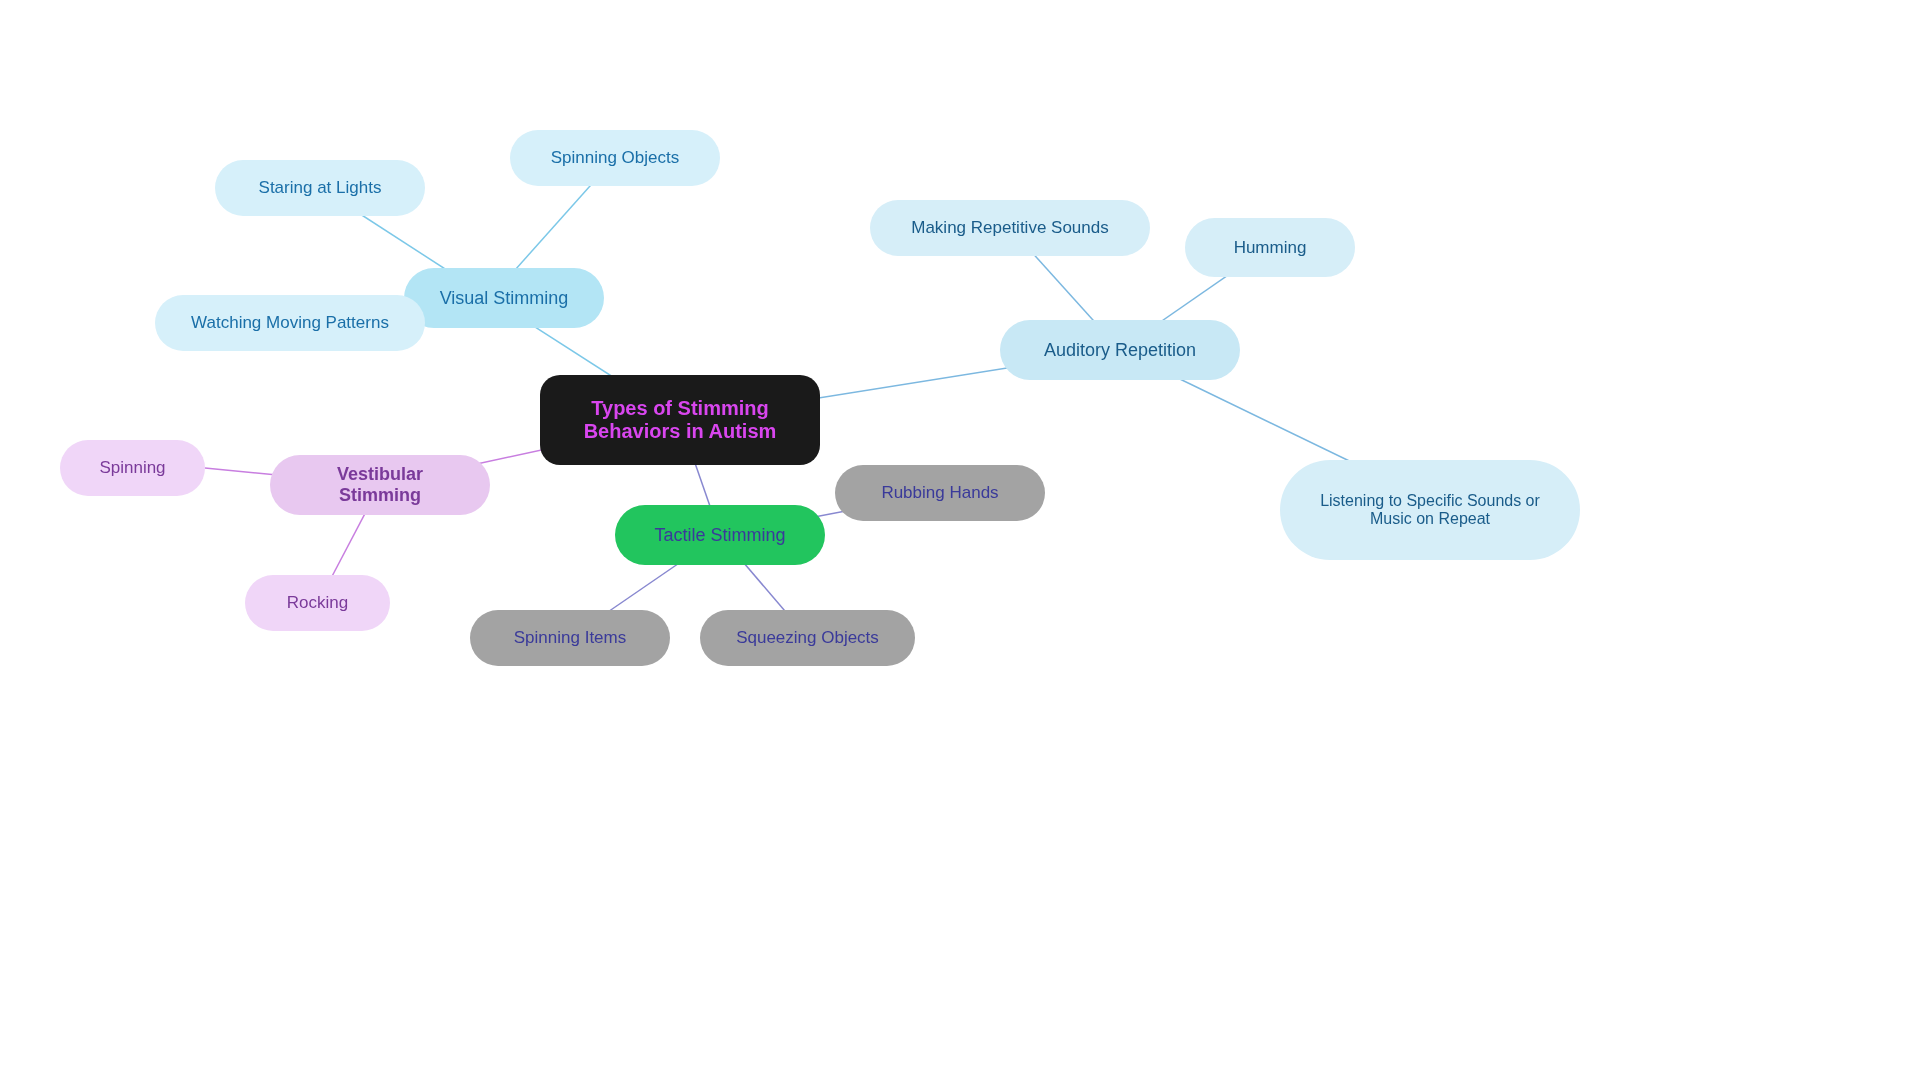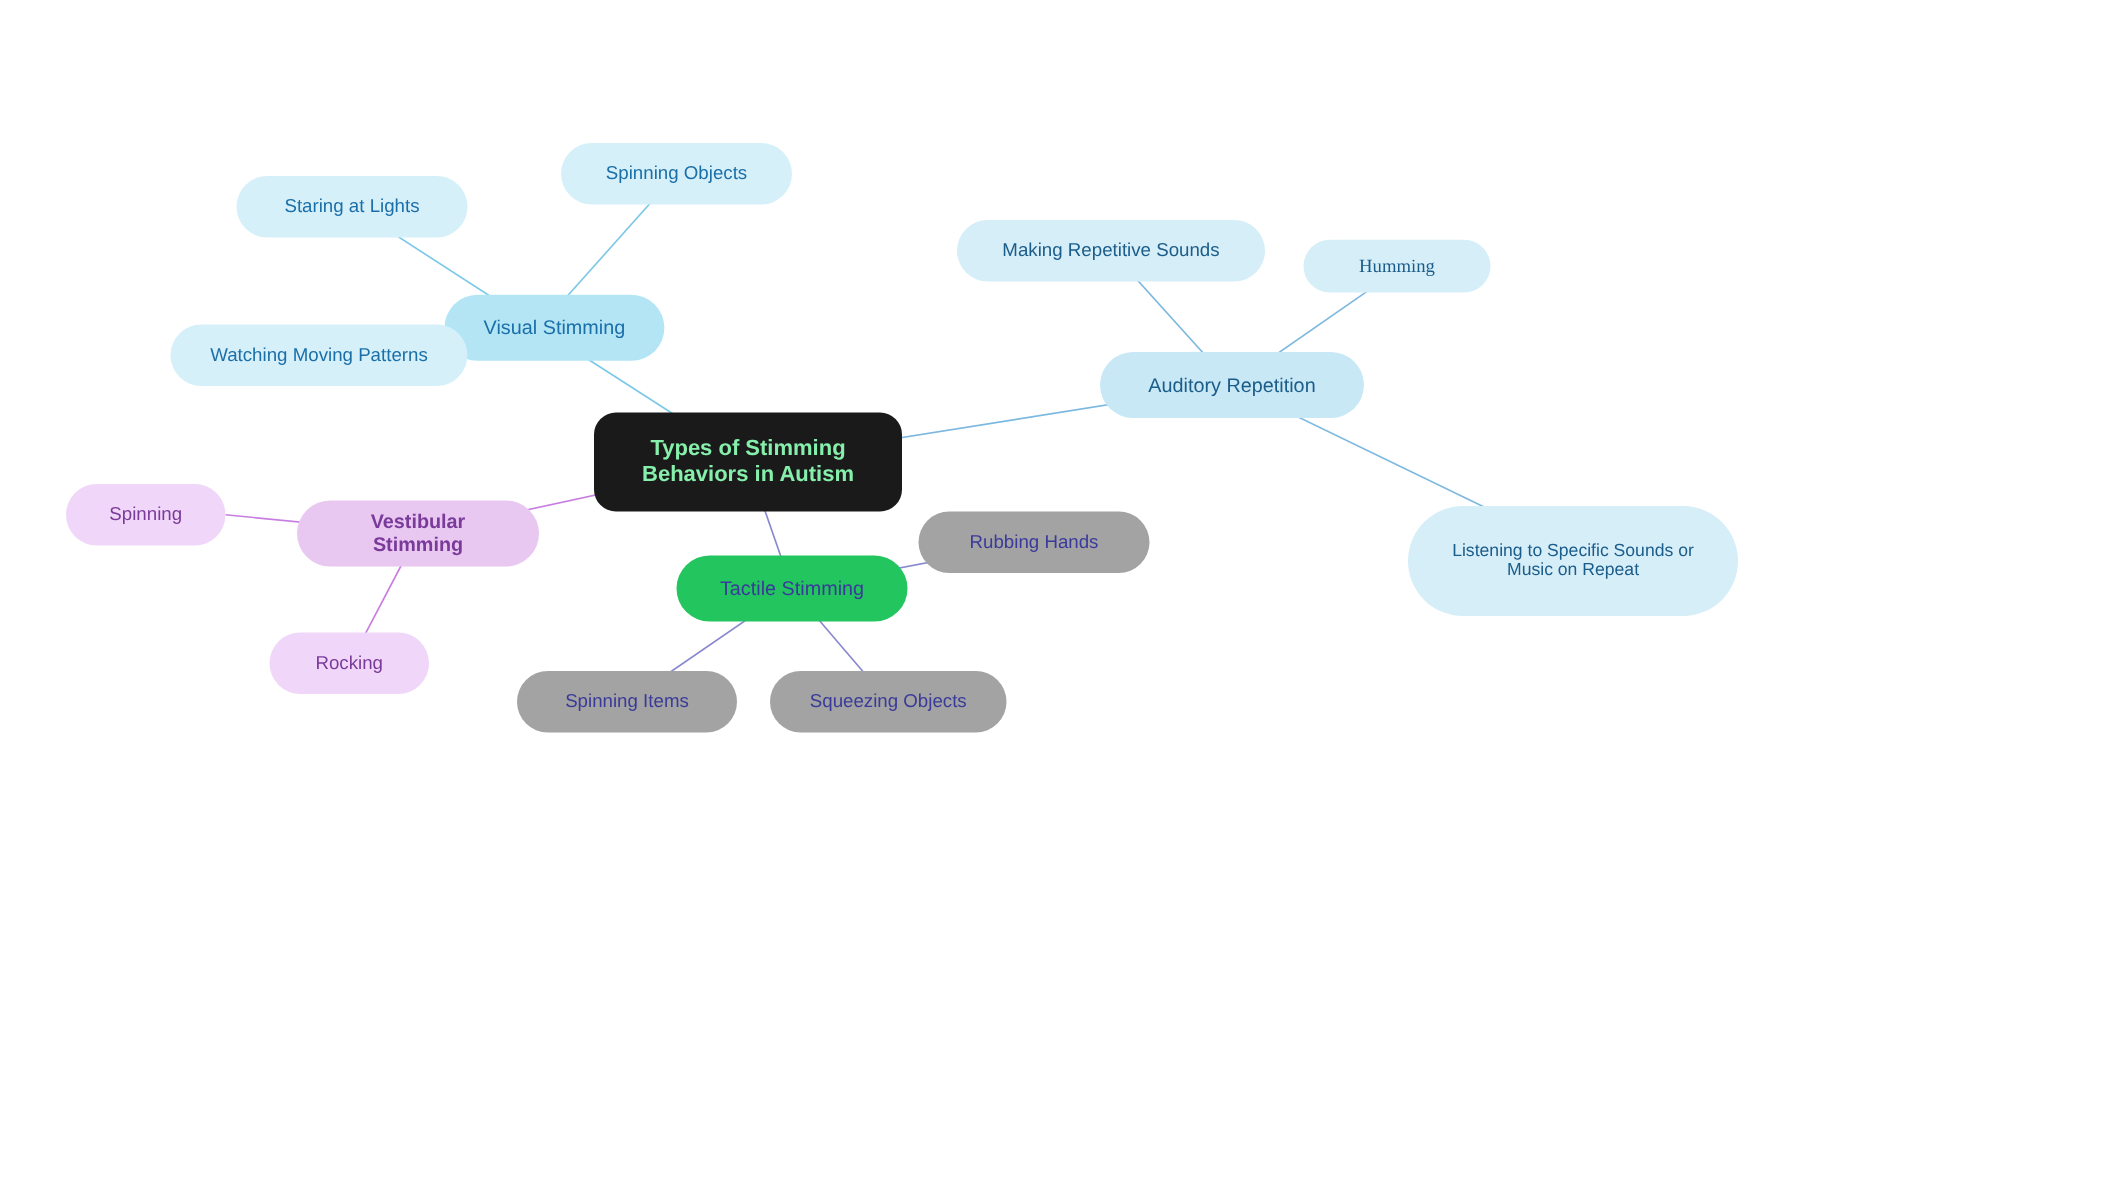--- a/index.html
+++ b/index.html
@@ -25,21 +25,21 @@
       align-items: center;
       justify-content: center;
       text-align: center;
       font-size: 18px;
       font-weight: 500;
       cursor: default;
       padding: 12px 24px;
     }
     .node-center {
       background: #1a1a1a;
-      color: #86efac;
+      color: #d946ef;
       font-size: 20px;
       font-weight: 600;
       border-radius: 20px;
       width: 280px;
       height: 90px;
       padding: 12px 38px;
     }
     .node-visual {
       background: #b3e5f5;
       color: #1a6fa8;
@@ -144,21 +144,21 @@
 </div>
 
 <div class="node node-auditory" style="left:1000px; top:320px; width:240px; height:60px;">
   <span>Auditory Repetition</span>
 </div>
 
 <div class="node node-auditory-child" style="left:870px; top:200px; width:280px; height:56px;">
   <span>Making Repetitive Sounds</span>
 </div>
 
-<div class="node node-auditory-child" style="left:1185px; top:218px; width:170px; height:48px;font-family:Liberation Serif, serif;">
+<div class="node node-auditory-child" style="left:1185px; top:218px; width:170px; height:59px;">
   <span>Humming</span>
 </div>
 
 <div class="node node-auditory-child" style="left:1280px; top:460px; width:300px; height:100px; font-size:16px;">
   <span>Listening to Specific Sounds or Music on Repeat</span>
 </div>
 
 <div class="node node-vestibular" style="left:270px; top:455px; width:220px; height:60px;">
   <span>Vestibular Stimming</span>
 </div>

